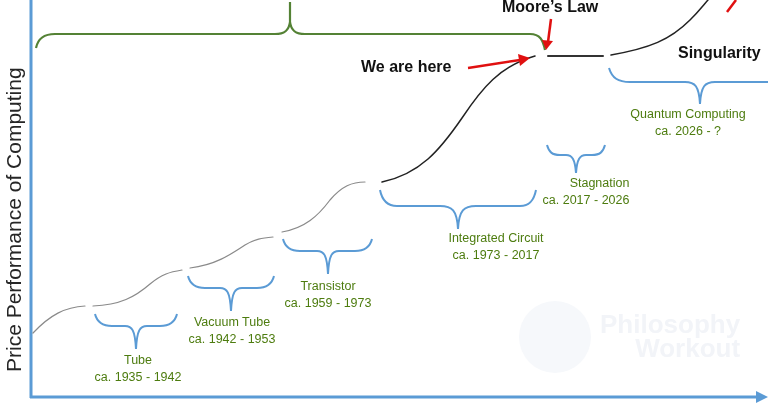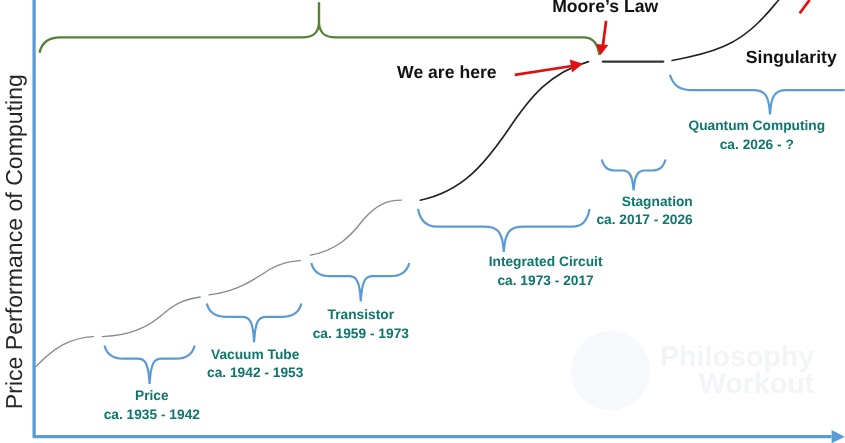--- a/index.html
+++ b/index.html
@@ -1,18 +1,18 @@
 <!DOCTYPE html>
 <html><head>
 <meta charset="utf-8">
 <style>
   html, body { margin: 0; padding: 0; background: #ffffff; }
   body { width: 768px; height: 403px; position: relative; overflow: hidden; font-family: "Liberation Sans", "DejaVu Sans", sans-serif; }
   svg { position: absolute; left: 0; top: 0; }
-  .label { position: absolute; text-align: center; color: #0f766e; font-size: 12.5px; line-height: 17px; white-space: nowrap; transform: translateX(-50%); font-weight: bold; }
+  .label { position: absolute; text-align: center; color: #4d7c0f; font-size: 12.5px; line-height: 17px; white-space: nowrap; transform: translateX(-50%); }
   .bold { position: absolute; font-weight: bold; color: #111; font-size: 16px; white-space: nowrap; }
   .ylabel { position: absolute; left: 2px; top: 372px; transform-origin: left top; transform: rotate(-90deg); font-size: 21px; color: #262626; white-space: nowrap; }
   .wm { position: absolute; left: 600px; top: 312px; color: #f2f4f8; font-weight: bold; font-size: 26px; line-height: 24px; text-align: right; }
 </style>
 </head>
 <body>
 
 <svg width="768" height="403" viewBox="0 0 768 403">
 
   <g>
@@ -53,21 +53,21 @@
   </g>
 </svg>
 
 <div class="ylabel">Price Performance of Computing</div>
 
 <div class="bold" style="left:502px; top:-2px; font-size:16px;">Moore’s Law</div>
 <div class="bold" style="left:361px; top:58px;">We are here</div>
 <div class="bold" style="left:678px; top:16px;margin-top:28px;">Singularity</div>
 
 <div class="label" style="left:138px; top:352px;">
-  <div>Price</div>
+  <div>Tube</div>
   <div>ca. 1935 - 1942</div>
 </div>
 <div class="label" style="left:232px; top:314px;">
   <div>Vacuum Tube</div>
   <div>ca. 1942 - 1953</div>
 </div>
 <div class="label" style="left:328px; top:278px;">
   <div>Transistor</div>
   <div>ca. 1959 - 1973</div>
 </div>

